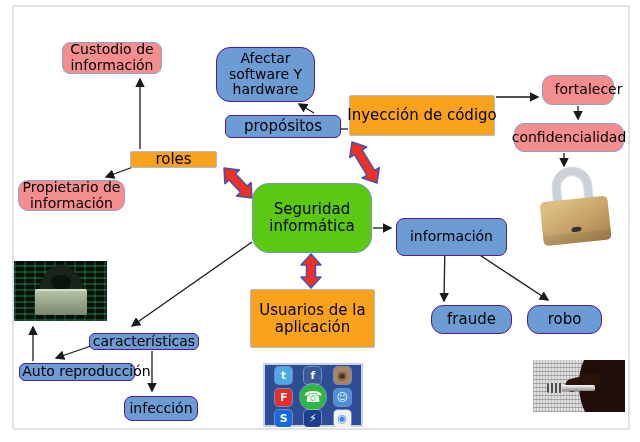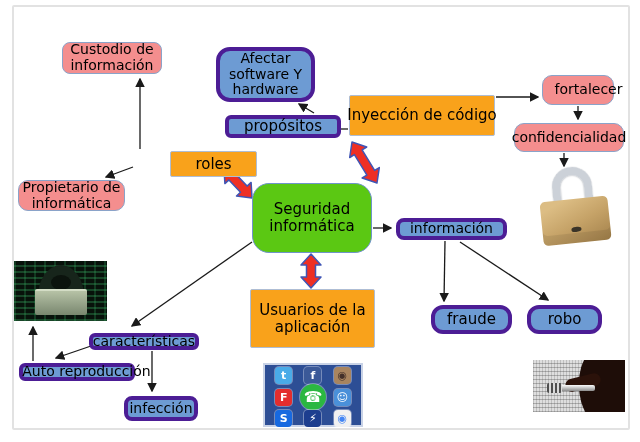--- a/index.html
+++ b/index.html
@@ -13,21 +13,21 @@
   .frame{
     position:absolute;left:12px;top:5px;width:614px;height:421px;
     border:2px solid #e2e2e2;border-radius:2px;pointer-events:none;
   }
   svg.edges{position:absolute;left:0;top:0;width:640px;height:442px;pointer-events:none;}
   .node{
     position:absolute;display:flex;align-items:center;justify-content:center;
     text-align:center;line-height:1.12;box-sizing:border-box;padding:1px 3px;
   }
   .n-pink{background:#f48e8e;border:1px solid #8aa3c9;border-radius:10px;}
-  .n-blue{background:#6d9bd3;border:4px solid #4c1d95;border-radius:9px;}
+  .n-blue{background:#6d9bd3;border:1px solid #4c1d95;border-radius:9px;}
   .n-orange{background:#f9a21b;border:1px solid #aebdd4;border-radius:2px;}
   .n-green{background:#5bc813;border:1px solid #6f94c9;border-radius:17px;}
   .fs13{font-size:14px;} .fs14{font-size:14px;} .fs15{font-size:15px;}
   .nowrap{white-space:nowrap;}
 
   
   .img-hacker{
     position:absolute;left:14px;top:261px;width:93px;height:60px;overflow:hidden;
     background-color:#08120b;
     background-image:
@@ -162,33 +162,33 @@
   </div>
 
   <div class="node n-pink fs14 nowrap" style="left:542px;top:75px;width:72px;height:30px;padding-left:24px;">
     <span>fortalecer</span>
   </div>
 
   <div class="node n-pink fs14 nowrap" style="left:514px;top:123px;width:110px;height:29px;">
     <span>confidencialidad</span>
   </div>
 
-  <div class="node n-orange fs15 nowrap" style="left:130px;top:151px;width:87px;height:26px;margin-left:40px;">
+  <div class="node n-orange fs15 nowrap" style="left:130px;top:151px;width:87px;height:17px;">
     <span>roles</span>
   </div>
 
   <div class="node n-pink fs14" style="left:18px;top:180px;width:107px;height:31px;">
-    <span>Propietario de informática</span>
+    <span>Propietario de información</span>
   </div>
 
   <div class="node n-green fs15" style="left:252px;top:183px;width:120px;height:70px;">
     <span>Seguridad informática</span>
   </div>
 
-  <div class="node n-blue fs14 nowrap" style="left:396px;top:218px;width:111px;height:22px;border-radius:8px;align-items:center;">
+  <div class="node n-blue fs14 nowrap" style="left:396px;top:218px;width:111px;height:38px;border-radius:8px;align-items:center;">
     <span>información</span>
   </div>
 
   <div class="node n-orange fs15" style="left:250px;top:289px;width:125px;height:59px;">
     <span>Usuarios de la aplicación</span>
   </div>
 
   <div class="node n-blue fs13 nowrap" style="left:89px;top:333px;width:110px;height:17px;border-radius:6px;">
     <span>características</span>
   </div>

